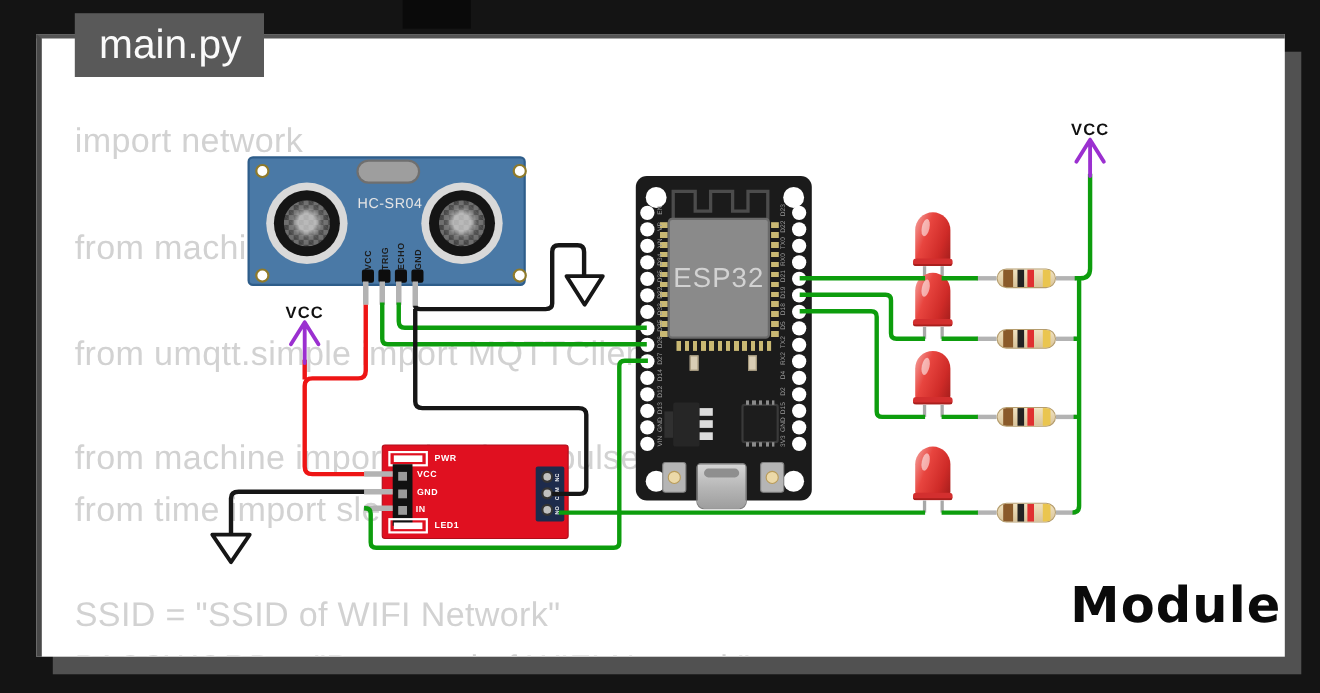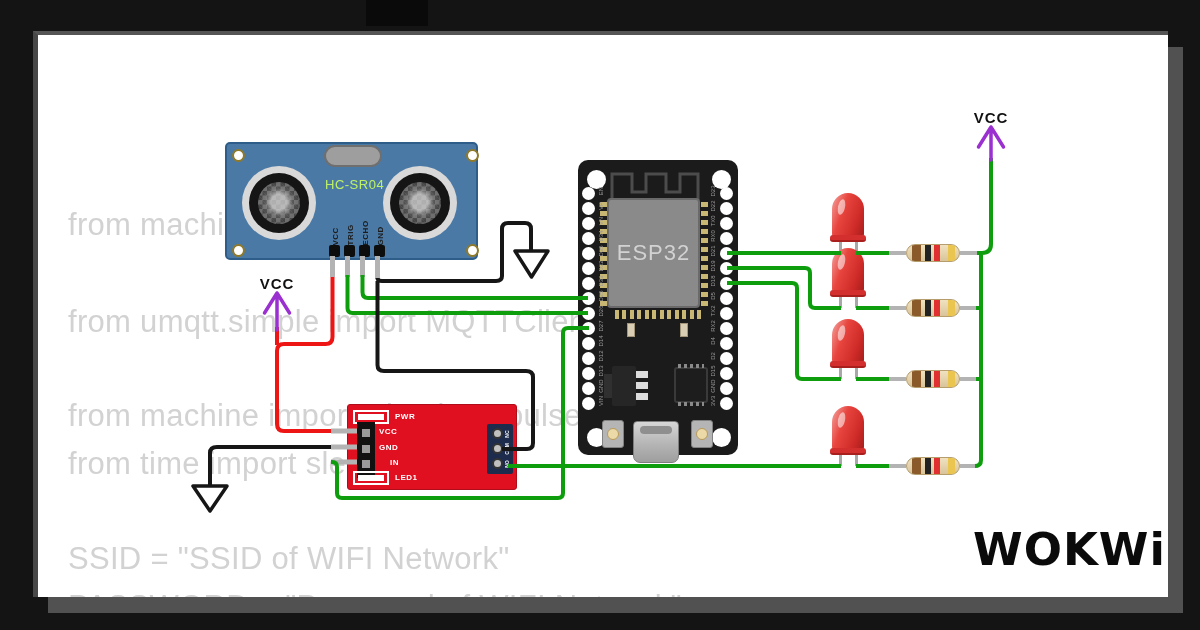--- a/index.html
+++ b/index.html
@@ -24,36 +24,36 @@
   .transducer{position:absolute;width:74px;height:74px;border-radius:50%;background:#d9d9d9;top:22px;}
   .t-black{position:absolute;left:7px;top:7px;width:60px;height:60px;border-radius:50%;background:#151515;}
   .t-mesh{position:absolute;left:9px;top:9px;width:42px;height:42px;border-radius:50%;
      background-image:
        radial-gradient(circle at 50% 48%, rgba(210,210,210,.75) 0 26%, rgba(150,150,150,.25) 45%, rgba(0,0,0,0) 62%),
        linear-gradient(45deg,#454545 25%,transparent 25%,transparent 75%,#454545 75%),
        linear-gradient(45deg,#454545 25%,#6e6e6e 25%,#6e6e6e 75%,#454545 75%);
      background-size:100% 100%,9px 9px,9px 9px;background-position:0 0,0 0,4.5px 4.5px;}
   .crystal{position:absolute;left:97px;top:1px;width:58px;height:22px;background:#9e9e9e;
            border:2px solid #6f6f6f;border-radius:12px;box-sizing:border-box;}
-  .hcsr-name{position:absolute;left:98px;top:33px;font-size:13px;color:#bef264;letter-spacing:.5px;}
+  .hcsr-name{position:absolute;left:98px;top:33px;font-size:13px;color:#e5e5e5;letter-spacing:.5px;}
   .hpin{position:absolute;top:101px;width:11px;height:12px;background:#0d0d0d;border-radius:2px;}
   .hpl{position:absolute;top:75px;width:44px;text-align:left;font-size:8px;font-weight:700;color:#1c1c1c;
        transform:rotate(-90deg);letter-spacing:.5px;}
   
   .esp{position:absolute;left:578px;top:160px;width:160px;height:295px;background:#1b1b1b;
        border-radius:10px;z-index:30;}
   .bigc{position:absolute;width:19px;height:19px;border-radius:50%;background:#fff;}
   .pc{position:absolute;width:13px;height:13px;border-radius:50%;background:#fff;}
   .pcl{left:4px;} .pcr{left:142px;}
   .pl{position:absolute;width:30px;text-align:center;font-size:6px;color:#9a9a9a;
       transform:rotate(-90deg);line-height:6px;}
   .pll{left:8px;} .plr{left:120px;}
   .chip{position:absolute;left:29px;top:38px;width:93px;height:110px;background:#8a8a8a;
         border:2px solid #6a6a6a;border-radius:4px;box-sizing:border-box;text-align:center;}
-  .chip span{display:block;line-height:106px;font-size:22px;color:#d2d2d2;letter-spacing:1px;}
+  .chip span{display:block;line-height:106px;font-size:25px;color:#d2d2d2;letter-spacing:1px;}
   .padL{position:absolute;left:22px;top:42px;width:7px;height:108px;
         background:repeating-linear-gradient(180deg,#c9b873 0 5px,transparent 5px 9px);}
   .padR{position:absolute;left:123px;top:42px;width:7px;height:108px;
         background:repeating-linear-gradient(180deg,#c9b873 0 5px,transparent 5px 9px);}
   .padB{position:absolute;left:37px;top:150px;width:86px;height:9px;
         background:repeating-linear-gradient(90deg,#c9b873 0 4px,transparent 4px 7.5px);}
   .cap{position:absolute;width:8px;height:14px;background:#d9cdb4;border:1px solid #a3967a;box-sizing:border-box;}
   .reg-tab{position:absolute;left:26px;top:214px;width:8px;height:24px;background:#303030;}
   .reg{position:absolute;left:34px;top:206px;width:24px;height:40px;background:#262626;border-radius:2px;}
   .reg-leg{position:absolute;left:58px;width:12px;height:7px;background:#dcdcdc;}
@@ -113,28 +113,32 @@
   .wires{position:absolute;left:0;top:0;z-index:40;pointer-events:none;}
 </style>
 </head>
 <body>
 
 <div id="stage">
   <div class="notch"></div>
   <div class="shadow"></div>
 
   <div class="canvas">
+    <div class="code-line" style="top:75px">import network</div>
     <div class="code-line" style="top:172px">from machine import Pin</div>
     <div class="code-line" style="top:269px">from umqtt.simple import MQTTClient</div>
     <div class="code-line" style="top:363px">from machine import Pin, time_pulse_us</div>
     <div class="code-line" style="top:411px">from time import sleep</div>
     <div class="code-line" style="top:506px">SSID = "SSID of WIFI Network"</div>
     <div class="code-line" style="top:554px">PASSWORD = "Password of WIFI Network"</div>
   </div>
 
+  <div class="tab">
+    <span>main.py</span>
+  </div>
 
   <div class="hcsr">
     <div class="hole" style="left:5px;top:5px"></div>
     <div class="hole" style="left:239px;top:5px"></div>
     <div class="hole" style="left:5px;top:100px"></div>
     <div class="hole" style="left:239px;top:100px"></div>
     <div class="transducer" style="left:15px">
       <div class="t-black">
           <div class="t-mesh"></div>
         </div>
@@ -256,21 +260,21 @@
         <i></i>
       </div>
     <span class="rtxt" style="left:47px;top:7px">PWR</span>
     <div class="rconn">
       <i style="top:7px"></i>
         <i style="top:23px"></i>
         <i style="top:38px"></i>
     </div>
     <span class="rtxt" style="left:31px;top:22px">VCC</span>
     <span class="rtxt" style="left:31px;top:38px">GND</span>
-    <span class="rtxt" style="left:42px;top:53px">IN</span>
+    <span class="rtxt" style="left:30px;top:53px">IN</span>
     <div class="rterm">
       <i style="top:4px"></i>
         <i style="top:19px"></i>
         <i style="top:34px"></i>
     </div>
     <span class="rtl" style="top:26px">NC</span>
     <span class="rtl" style="top:41px">COM</span>
     <span class="rtl" style="top:56px">NO</span>
     <div class="rled" style="top:66px">
         <i></i>
@@ -372,14 +376,14 @@
     <path d="M193,486 H227 L210,511 Z" fill="#ffffff" stroke="#161616" stroke-width="3.5" stroke-linejoin="round"></path>
 
     <g stroke="#9b30d0" stroke-width="3.5" fill="none" stroke-linecap="round">
       <path d="M277,294 V330 M277,293 L264.5,313 M277,293 L289.5,313"></path>
       <path d="M991,128 V160 M991,127 L978.5,147 M991,127 L1003.5,147"></path>
     </g>
     <text x="277" y="289" text-anchor="middle" font-family="Liberation Sans, sans-serif" font-size="15" font-weight="600" fill="#111" letter-spacing="1">VCC</text>
     <text x="991" y="123" text-anchor="middle" font-family="Liberation Sans, sans-serif" font-size="15" font-weight="600" fill="#111" letter-spacing="1">VCC</text>
   </svg>
 
-  <div class="logo">WOKWi</div>
+  <div class="logo">Module</div>
 </div>
 
 </body></html>

